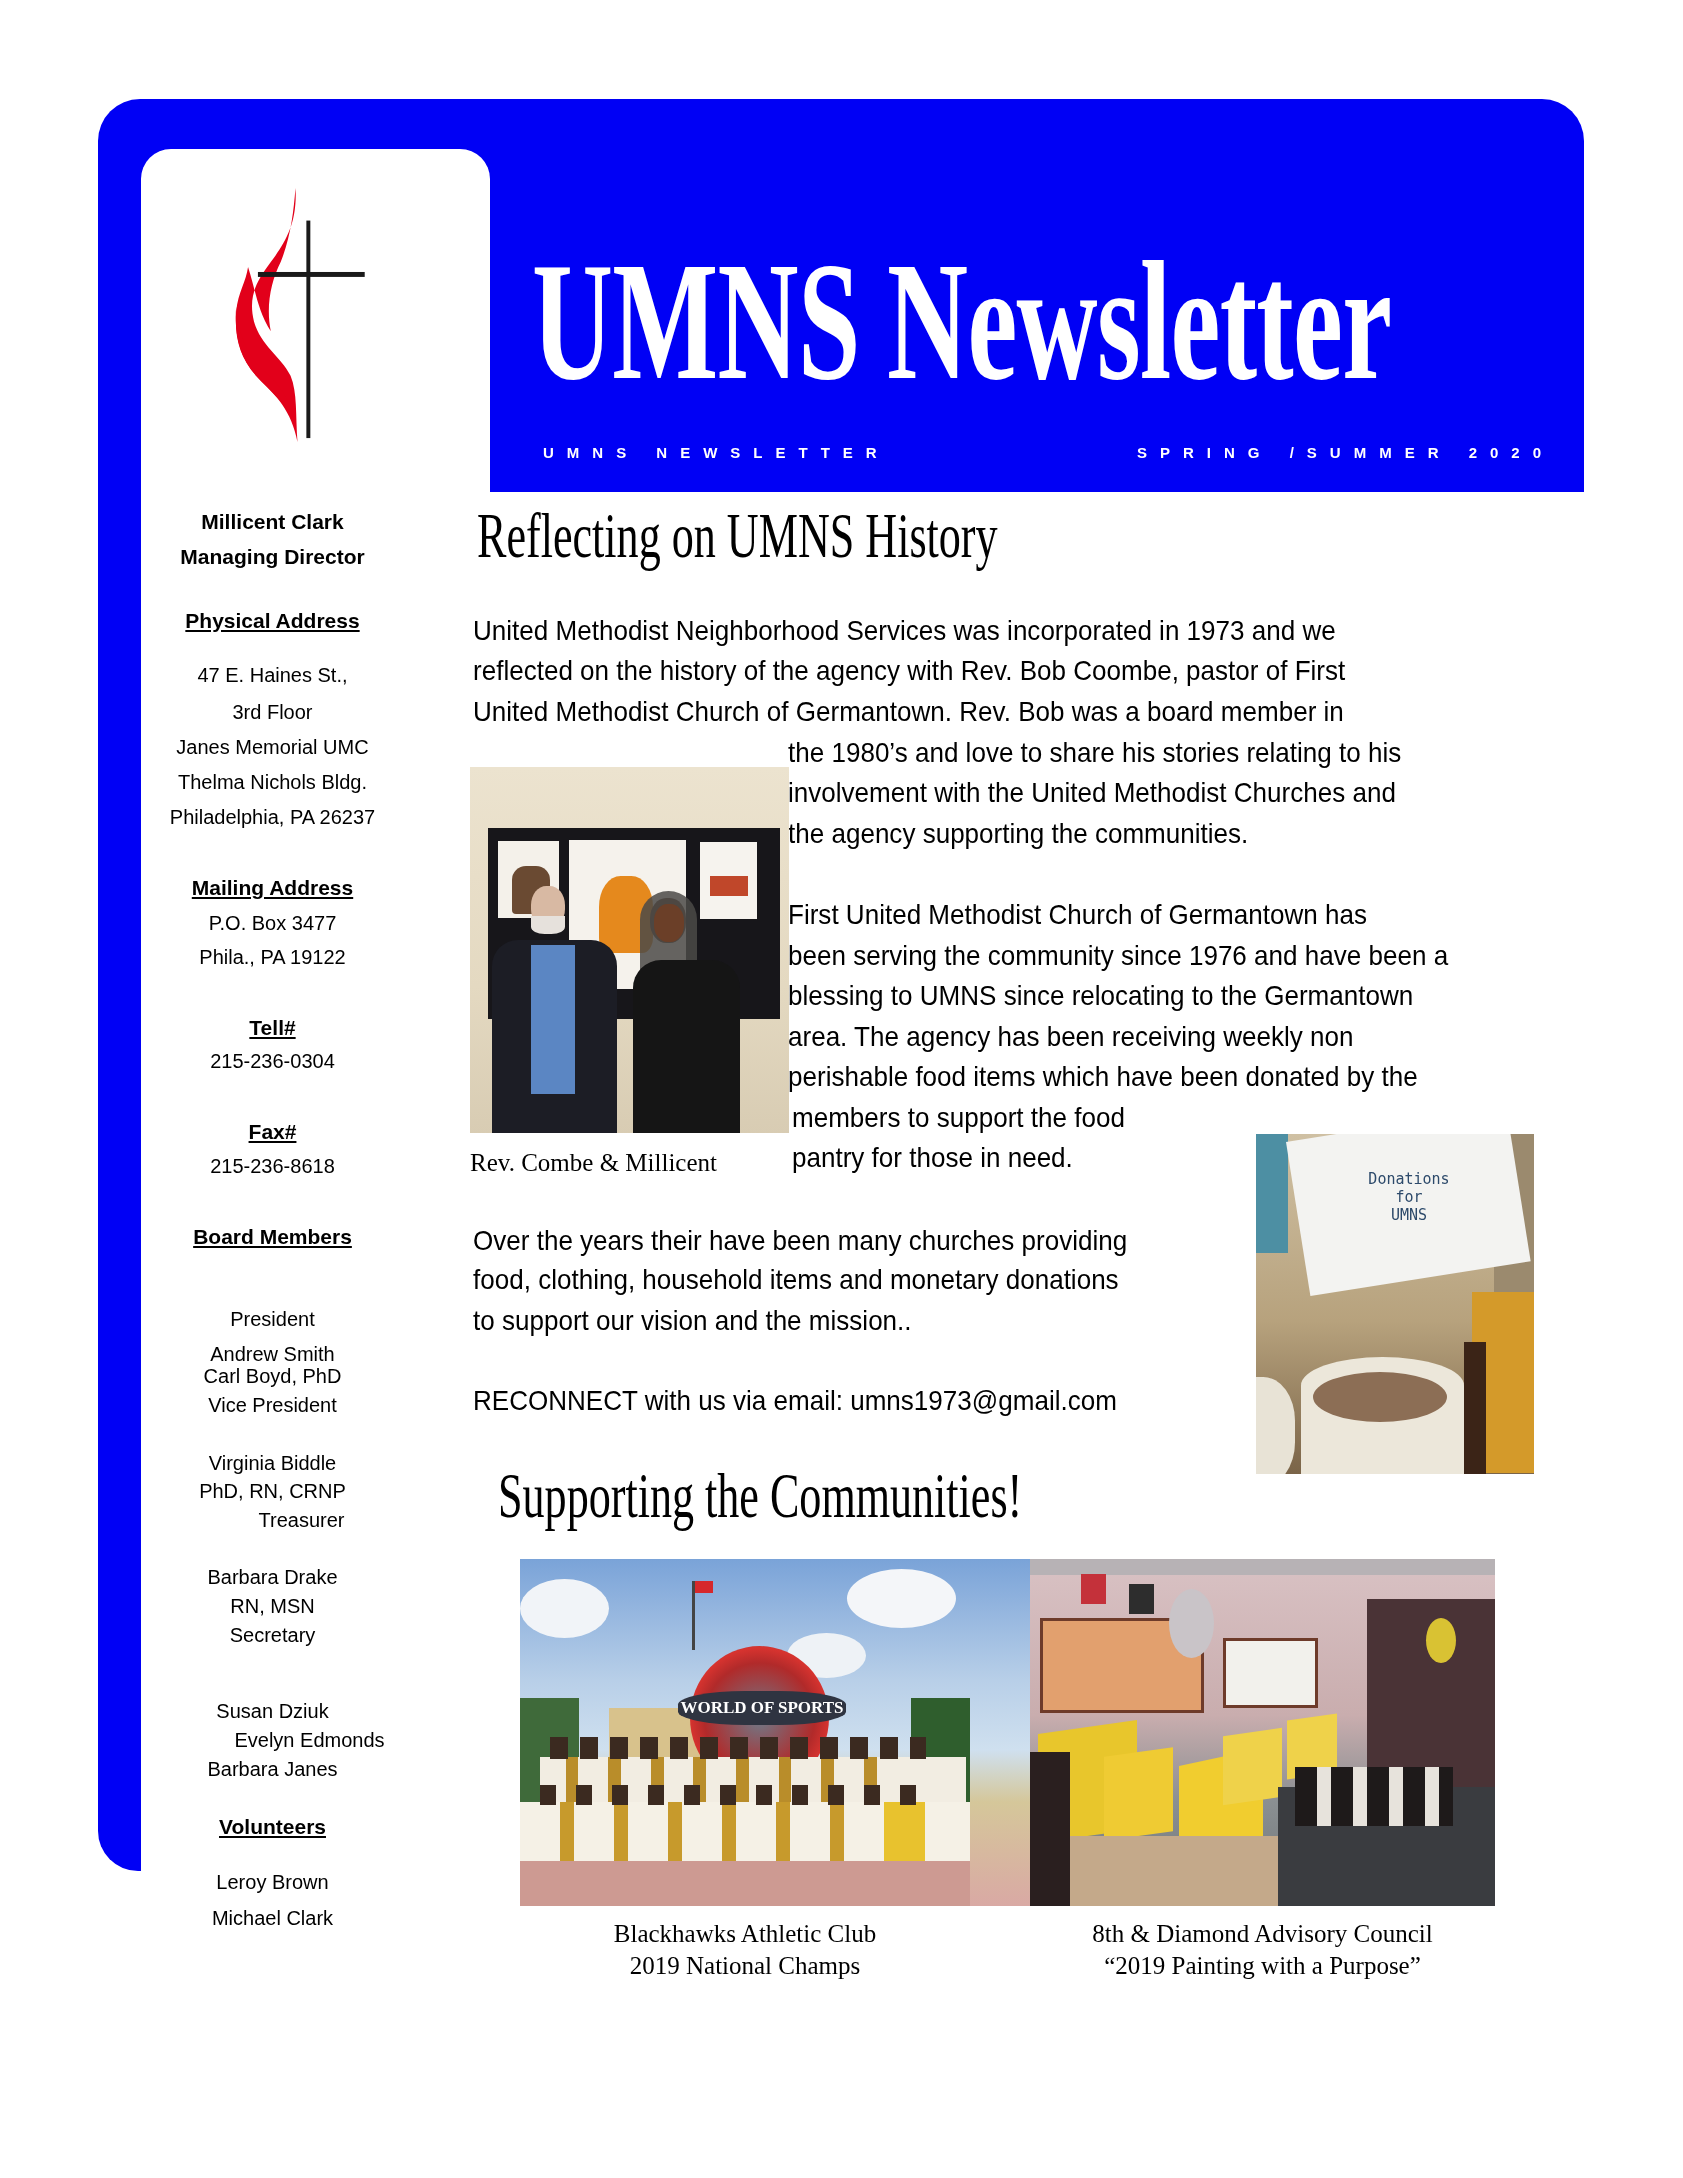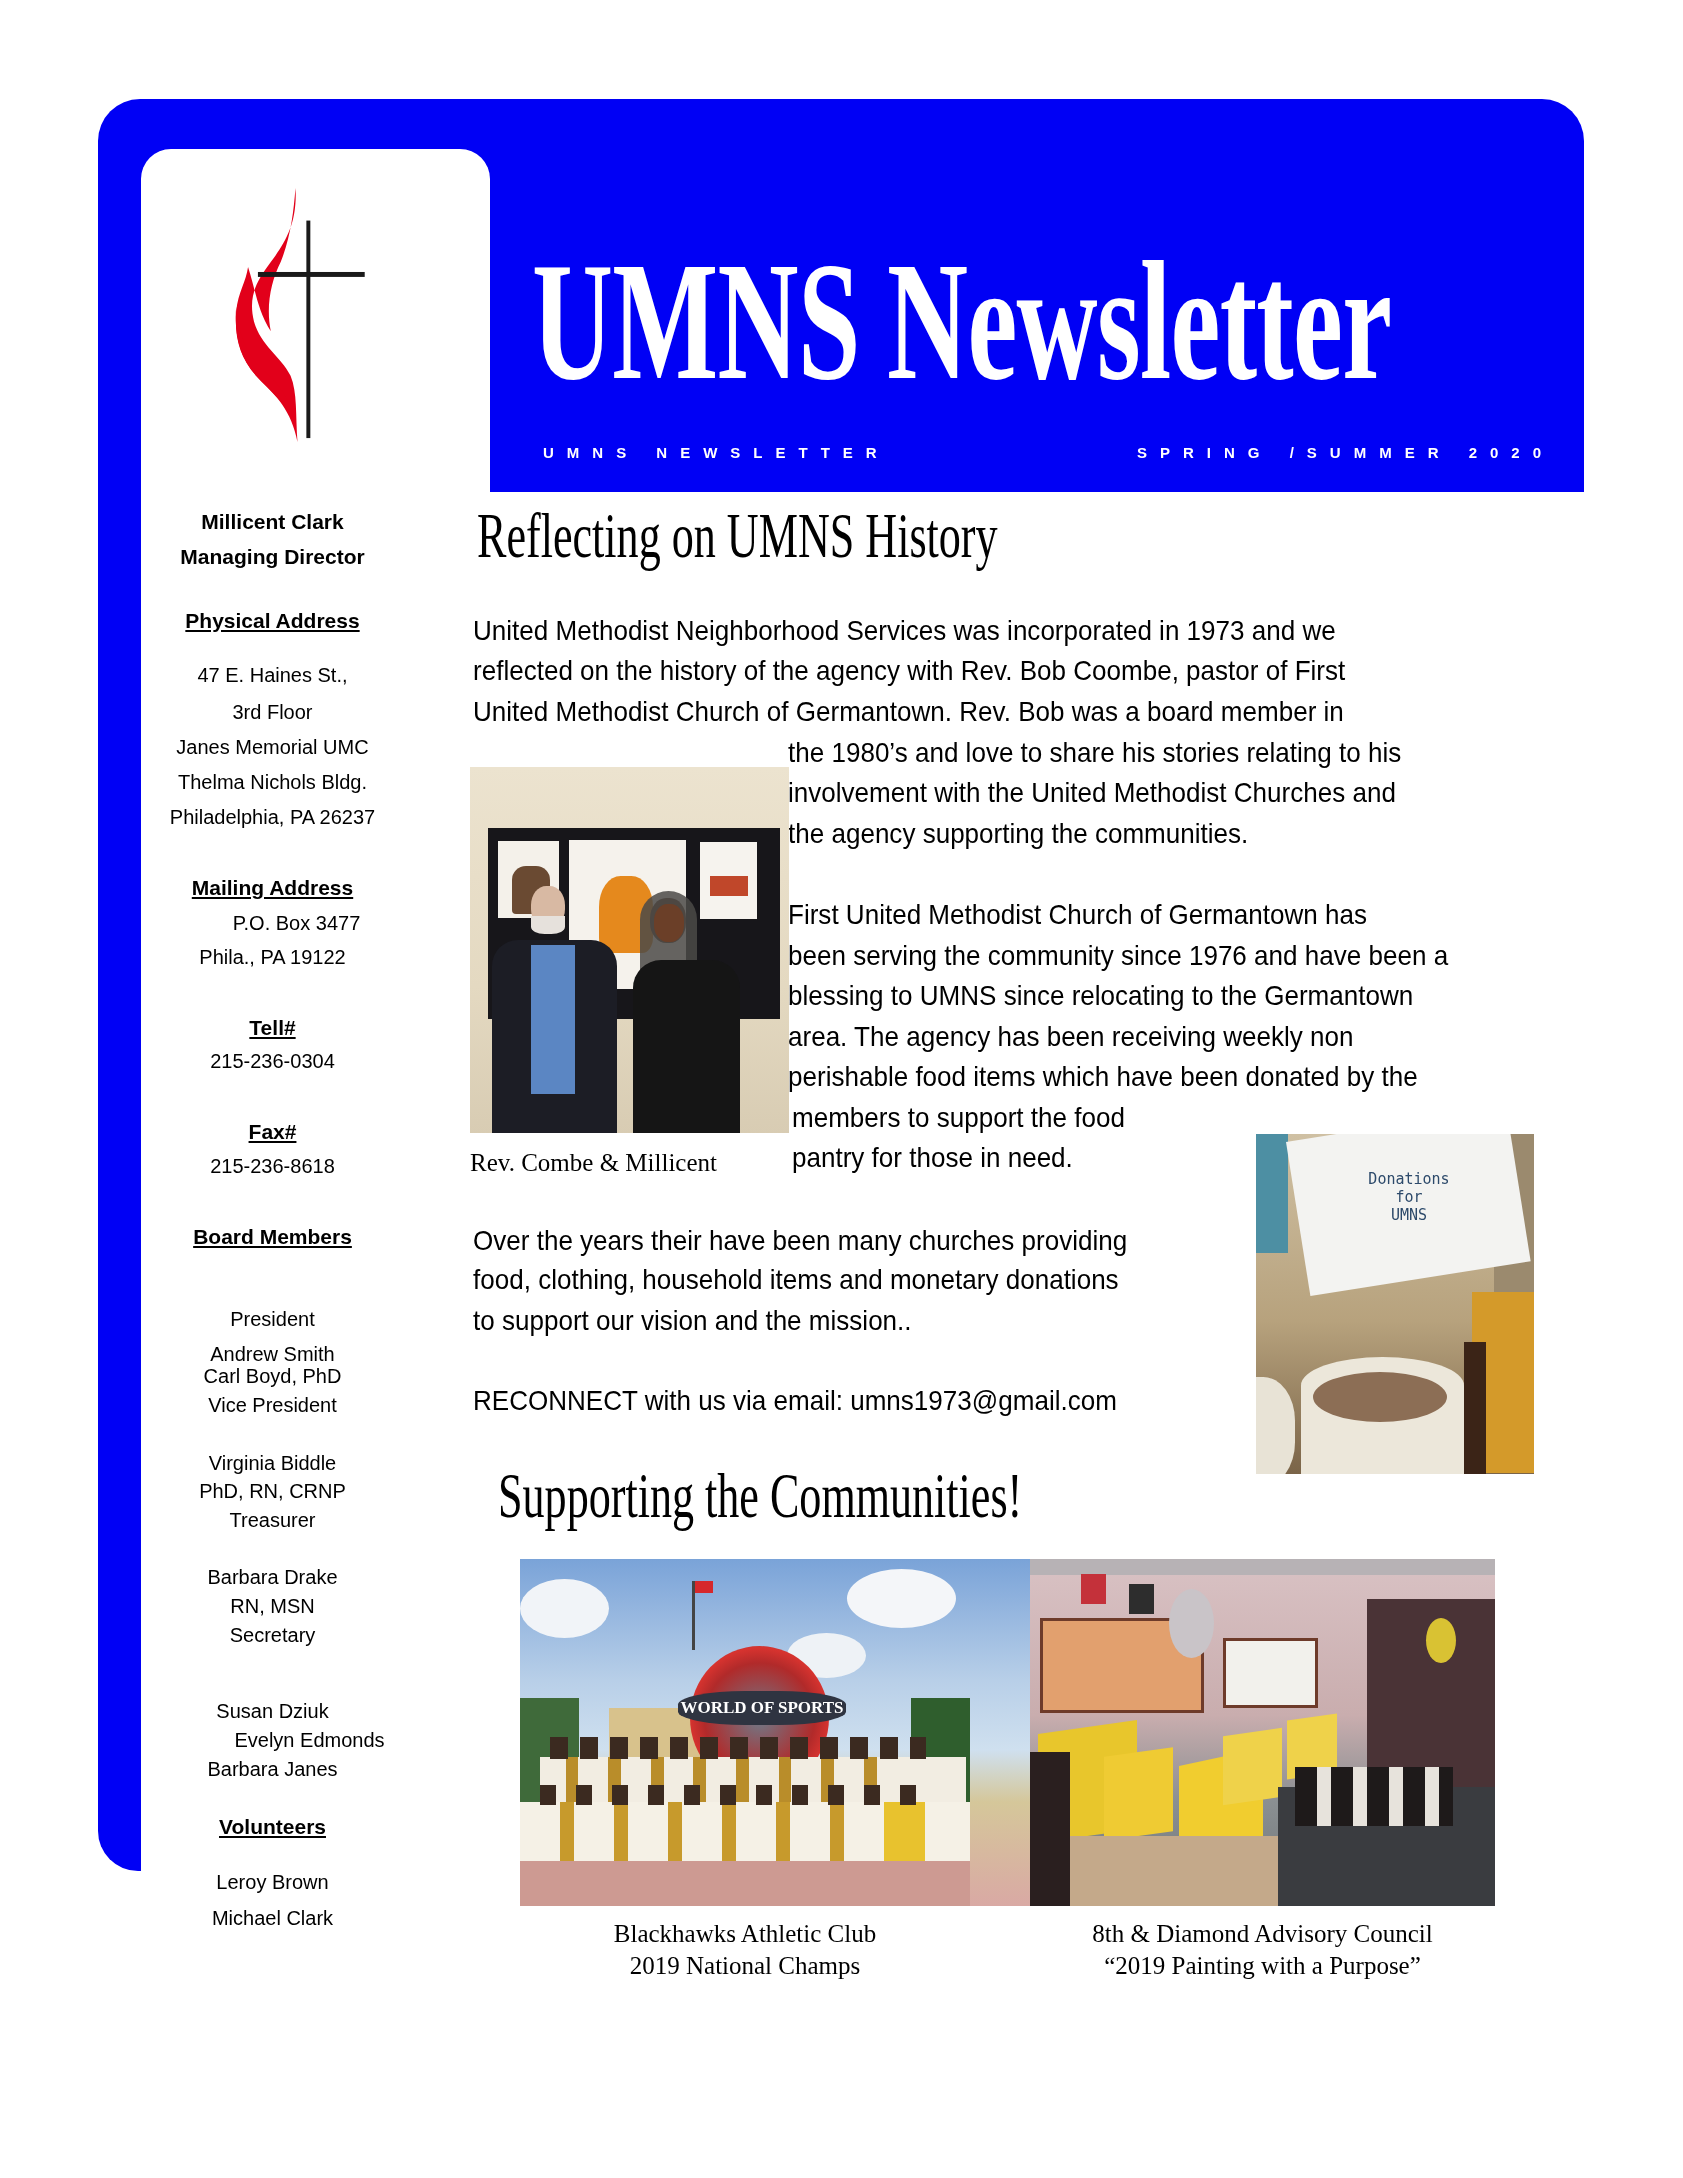--- a/index.html
+++ b/index.html
@@ -42,37 +42,37 @@
 <div class="side b" style="top:545px;">Managing Director</div>
 
 <div class="side u" style="top:609px;">Physical Address</div>
 <div class="side" style="top:663px;">47 E. Haines St.,</div>
 <div class="side" style="top:700px;">3rd Floor</div>
 <div class="side" style="top:735px;">Janes Memorial UMC</div>
 <div class="side" style="top:770px;">Thelma Nichols Bldg.</div>
 <div class="side" style="top:805px;">Philadelphia, PA 26237</div>
 
 <div class="side u" style="top:876px;">Mailing Address</div>
-<div class="side" style="top:911px;padding-left:24px;">P.O. Box 3477</div>
+<div class="side" style="top:911px;">P.O. Box 3477</div>
 <div class="side" style="top:945px;">Phila., PA 19122</div>
 
 <div class="side u" style="top:1016px;">Tell#</div>
 <div class="side" style="top:1049px;">215-236-0304</div>
 
 <div class="side u" style="top:1120px;">Fax#</div>
 <div class="side" style="top:1154px;">215-236-8618</div>
 
 <div class="side u" style="top:1225px;">Board Members</div>
 <div class="side" style="top:1342px;text-align:center;">Andrew Smith</div>
 <div class="side" style="top:1307px;">President</div>
 <div class="side" style="top:1364px;">Carl Boyd, PhD</div>
 <div class="side" style="top:1393px;">Vice President</div>
 <div class="side" style="top:1451px;">Virginia Biddle</div>
 <div class="side" style="top:1479px;">PhD, RN, CRNP</div>
-<div class="side" style="top:1508px;">Treasurer</div>
+<div class="side" style="top:1508px;margin-left:29px;">Treasurer</div>
 <div class="side" style="top:1565px;">Barbara Drake</div>
 <div class="side" style="top:1594px;">RN, MSN</div>
 <div class="side" style="top:1623px;">Secretary</div>
 <div class="side" style="top:1699px;">Susan Dziuk</div>
 <div class="side" style="top:1728px;padding-left:37px;">Evelyn Edmonds</div>
 <div class="side" style="top:1757px;">Barbara Janes</div>
 
 <div class="side u" style="top:1815px;">Volunteers</div>
 <div class="side" style="top:1870px;">Leroy Brown</div>
 <div class="side" style="top:1906px;">Michael Clark</div>

